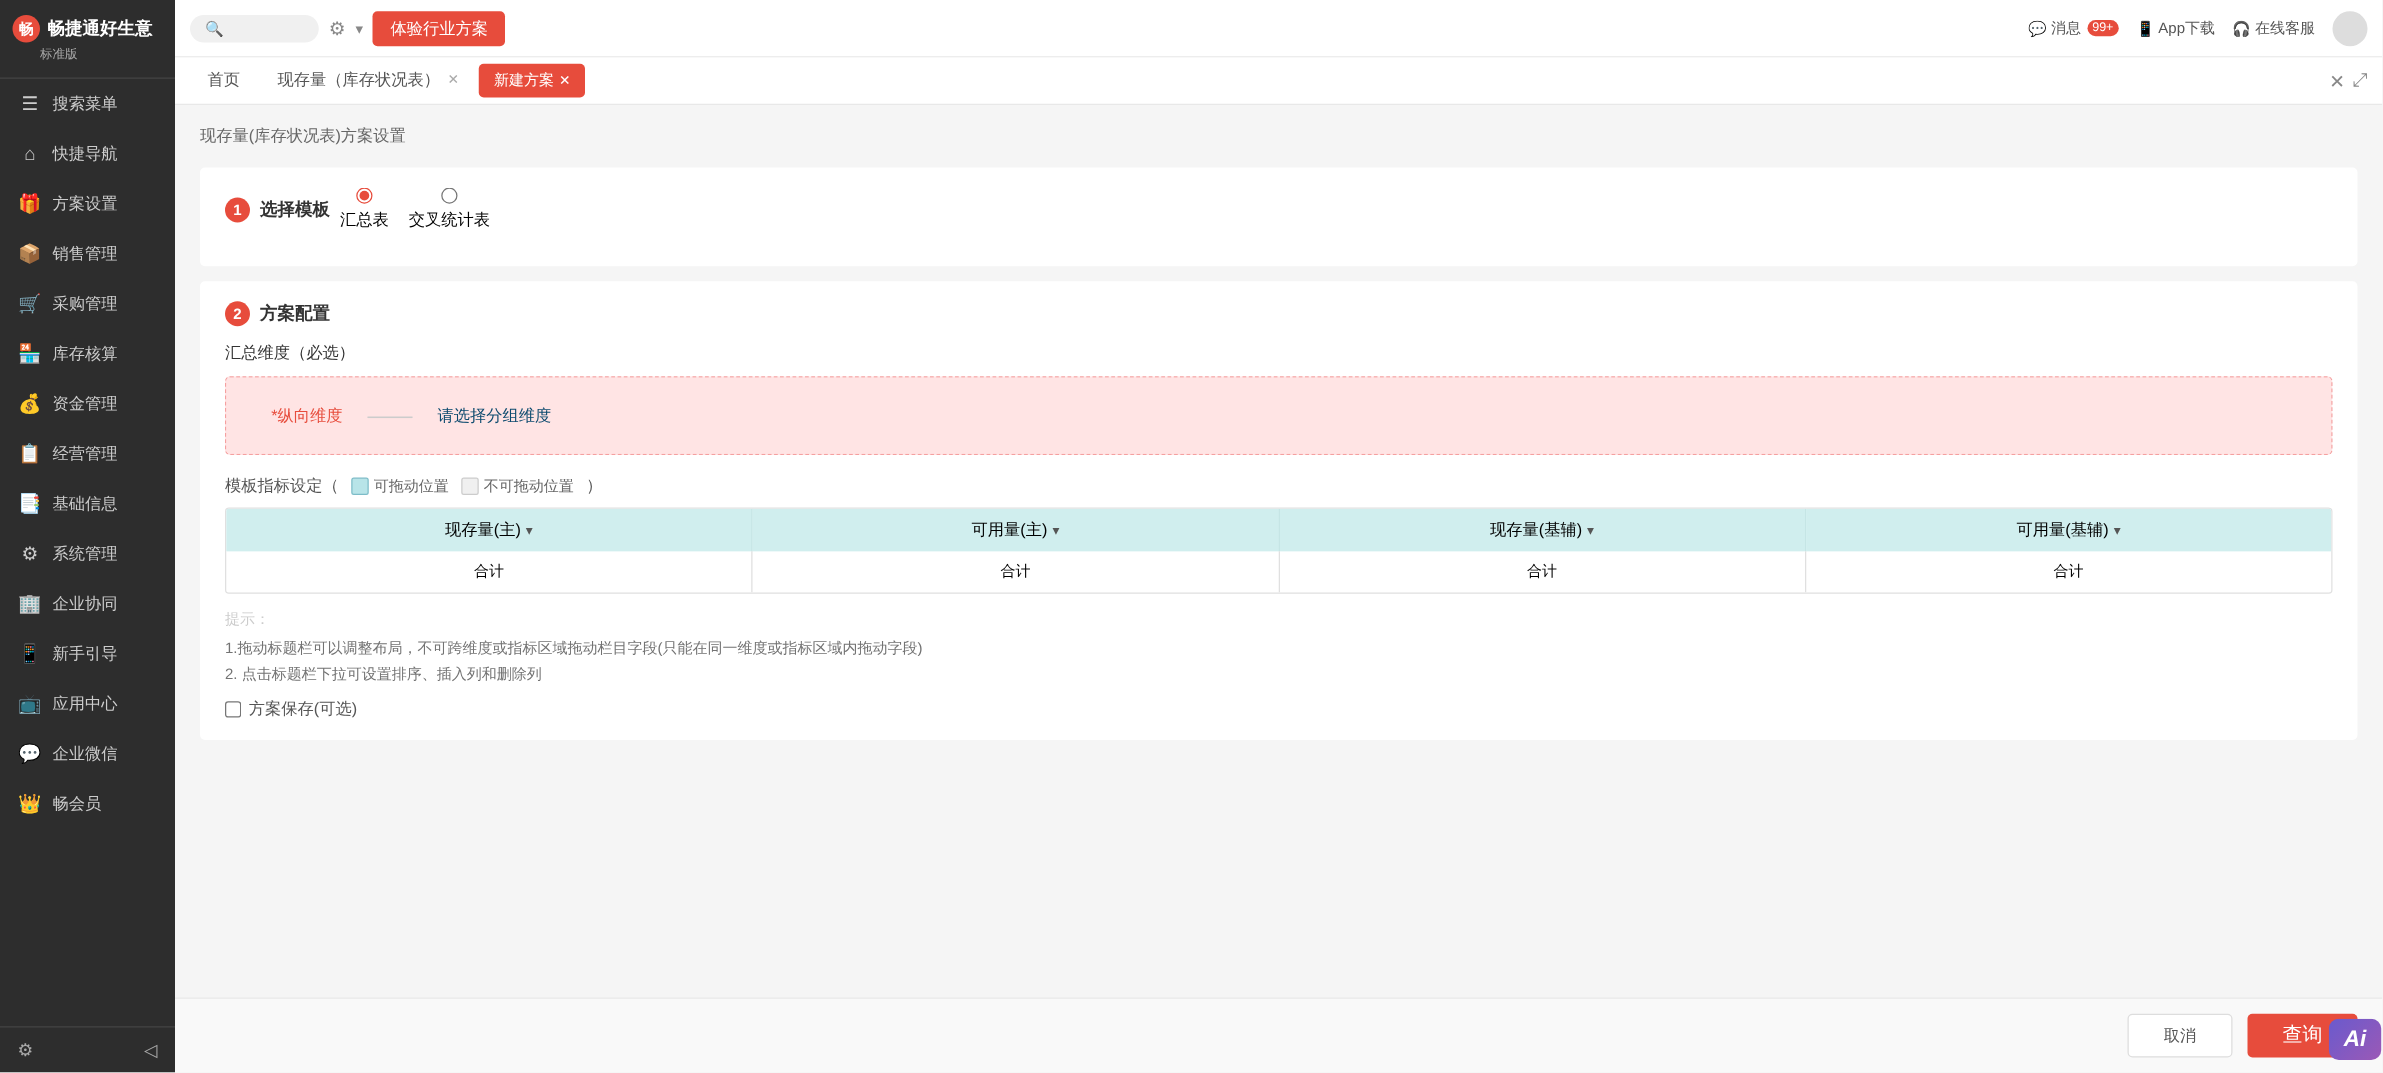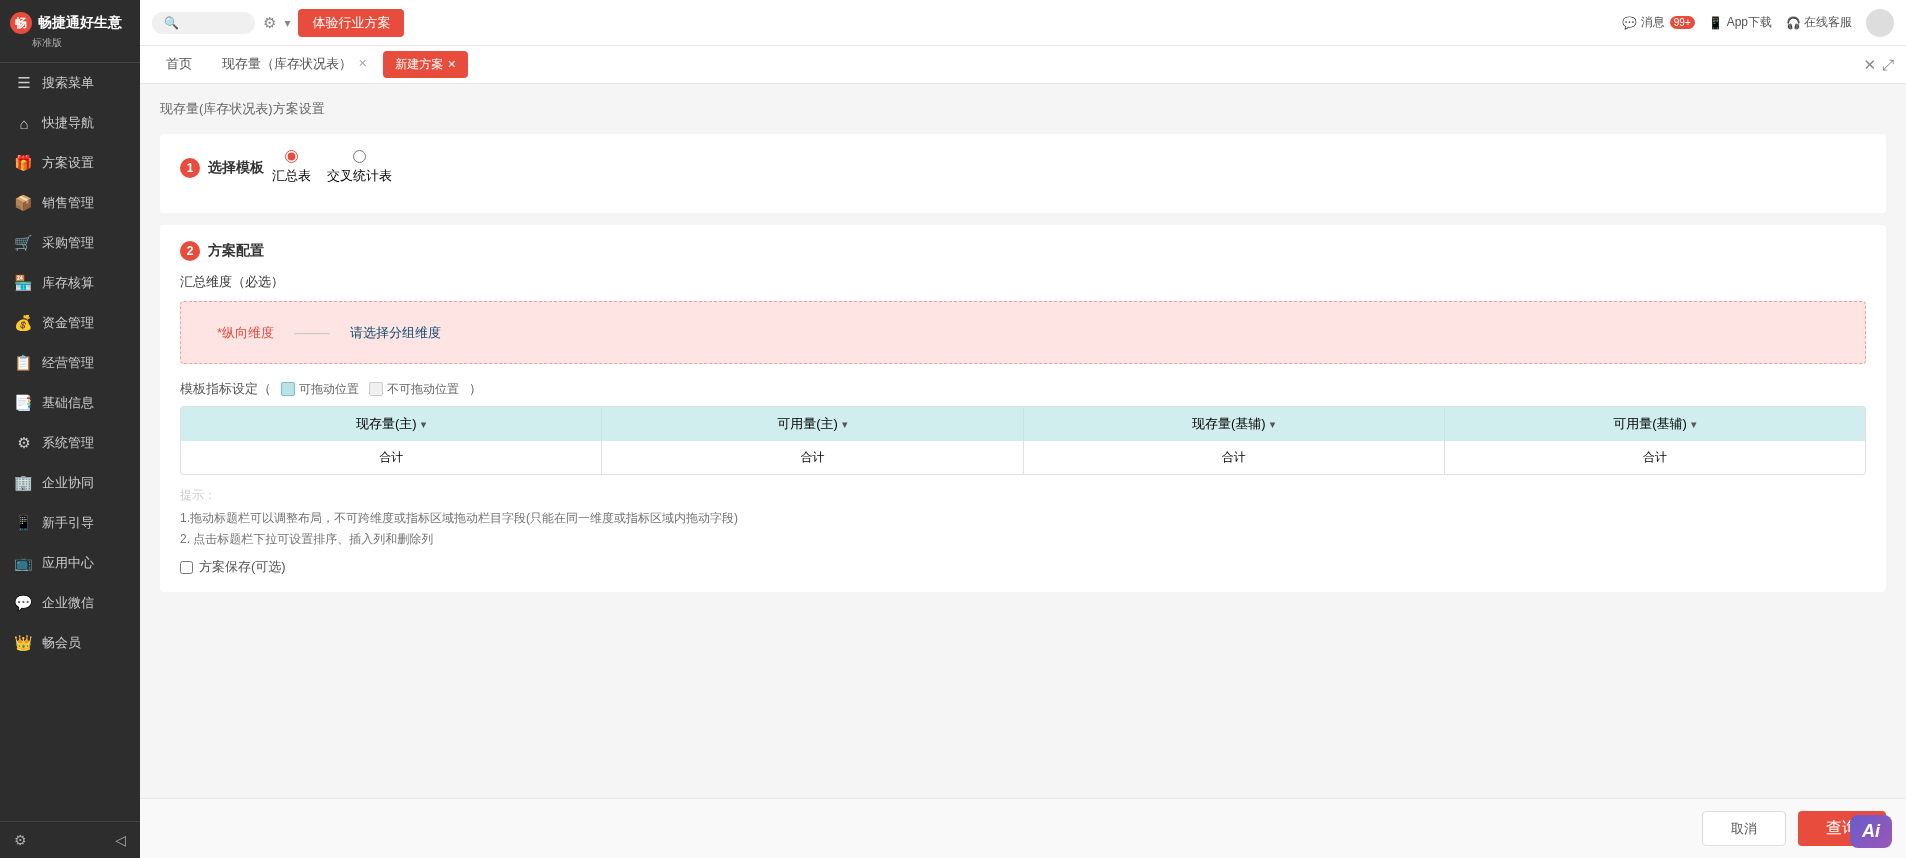--- a/index.html
+++ b/index.html
@@ -520,13 +520,13 @@
       </label>
     </div>
   </div>
 
   <div class="bottom-bar">
     <button class="btn-cancel">取消</button>
     <button class="btn-query">查询</button>
   </div>
 </div>
 
-<div class="ai-badge" style="position:fixed;bottom:10px;right:14px;">Ai</div>
+<div class="ai-badge" style="position:fixed;bottom:10px;right:1px;">Ai</div>
 
 </body></html>

